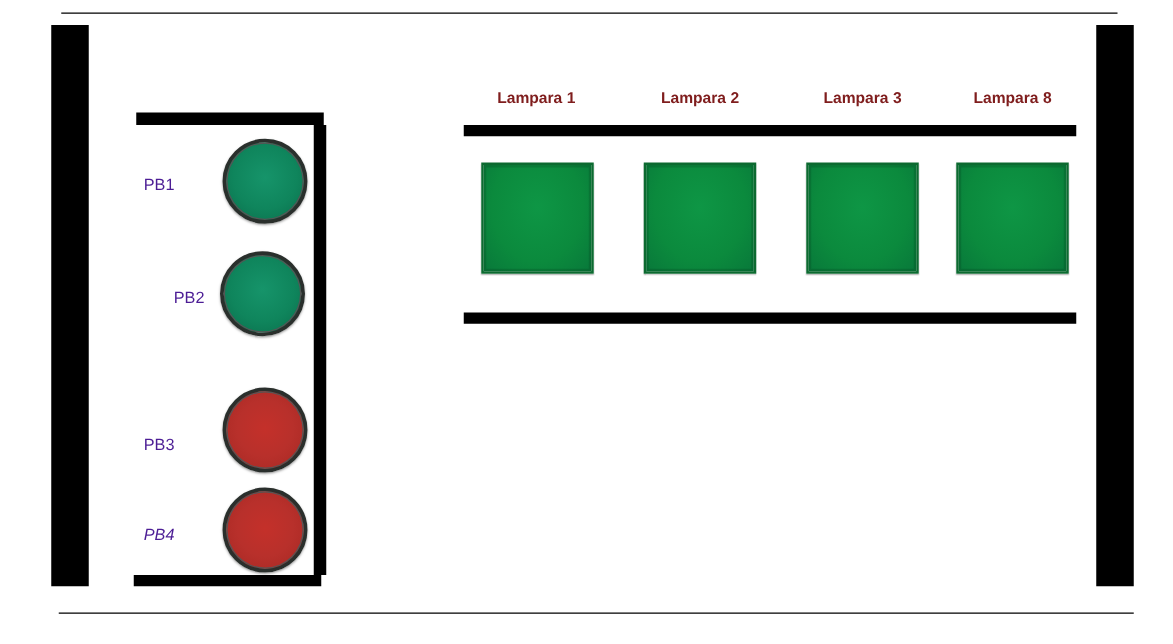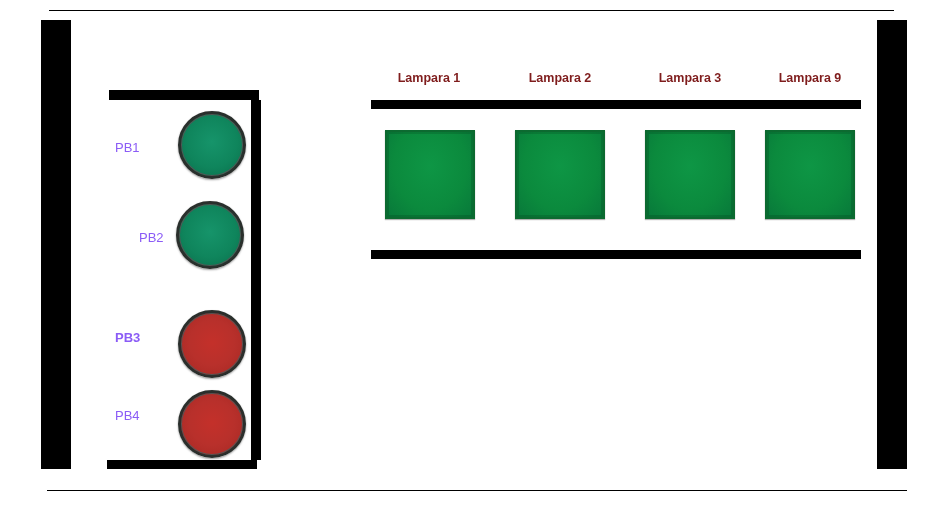--- a/index.html
+++ b/index.html
@@ -1,20 +1,20 @@
 <!DOCTYPE html>
 <html><head>
   <meta charset="utf-8">
   <style>
     html, body { margin: 0; padding: 0; background: #ffffff; }
     body { width: 938px; height: 515px; position: relative; overflow: hidden;
            font-family: "Liberation Sans", sans-serif; }
     .line { position: absolute; background: #000; height: 1px; }
     .bar { position: absolute; background: #000; }
-    .label { position: absolute; font-size: 13px; color: #8b5cf6; font-weight: normal; }
+    .label { position: absolute; font-size: 13px; color: #4c1d95; font-weight: normal; }
     .lamp-label { position: absolute; font-size: 12.5px; font-weight: bold; color: #7f1d1d; text-align: center; width: 110px; }
     .pb {
       position: absolute; width: 68px; height: 68px; border-radius: 50%;
       box-sizing: border-box; border: 3px solid #2a2f2c;
       box-shadow: 0 0 0 1px #555 inset, 0 1px 2px rgba(0,0,0,0.4);
       cursor: pointer;
     }
     .pb.green { background: radial-gradient(circle at 50% 45%, #16946a 0%, #0f855c 55%, #0a6c4a 100%); }
     .pb.red { background: radial-gradient(circle at 50% 48%, #c4302a 0%, #b8302b 50%, #a52722 100%); }
     .lamp {
@@ -37,32 +37,32 @@
   <div class="bar" style="left:109px; top:90px; width:150px; height:10px;"></div>
   <div class="bar" style="left:251px; top:100px; width:10px; height:360px;"></div>
   <div class="bar" style="left:107px; top:460px; width:150px; height:9px;"></div>
 
   <span class="label" style="left:115px; top:140px;">PB1</span>
   <div class="pb green" style="left:178px; top:111px;"></div>
 
   <span class="label" style="left:115px; top:230px;margin-left:24px;">PB2</span>
   <div class="pb green" style="left:176px; top:201px;"></div>
 
-  <span class="label" style="left:115px; top:330px;font-weight:bold;">PB3</span>
+  <span class="label" style="left:115px; top:348px;">PB3</span>
   <div class="pb red" style="left:178px; top:310px;"></div>
 
-  <span class="label" style="left:115px; top:408px;">PB4</span>
+  <span class="label" style="left:115px; top:420px;font-style:italic;">PB4</span>
   <div class="pb red" style="left:178px; top:390px;"></div>
 </div>
 
 <div>
   <span class="lamp-label" style="left:374px; top:71px;">Lampara 1</span>
   <span class="lamp-label" style="left:505px; top:71px;text-align:center;">Lampara 2</span>
   <span class="lamp-label" style="left:635px; top:71px;">Lampara 3</span>
-  <span class="lamp-label" style="left:755px; top:71px;">Lampara 9</span>
+  <span class="lamp-label" style="left:755px; top:71px;">Lampara 8</span>
 
   <div class="bar" style="left:371px; top:100px; width:490px; height:9px;"></div>
 
   <div class="lamp" style="left:385px; top:130px;"></div>
   <div class="lamp" style="left:515px; top:130px;"></div>
   <div class="lamp" style="left:645px; top:130px;"></div>
   <div class="lamp" style="left:765px; top:130px;"></div>
 
   <div class="bar" style="left:371px; top:250px; width:490px; height:9px;"></div>
 </div>

